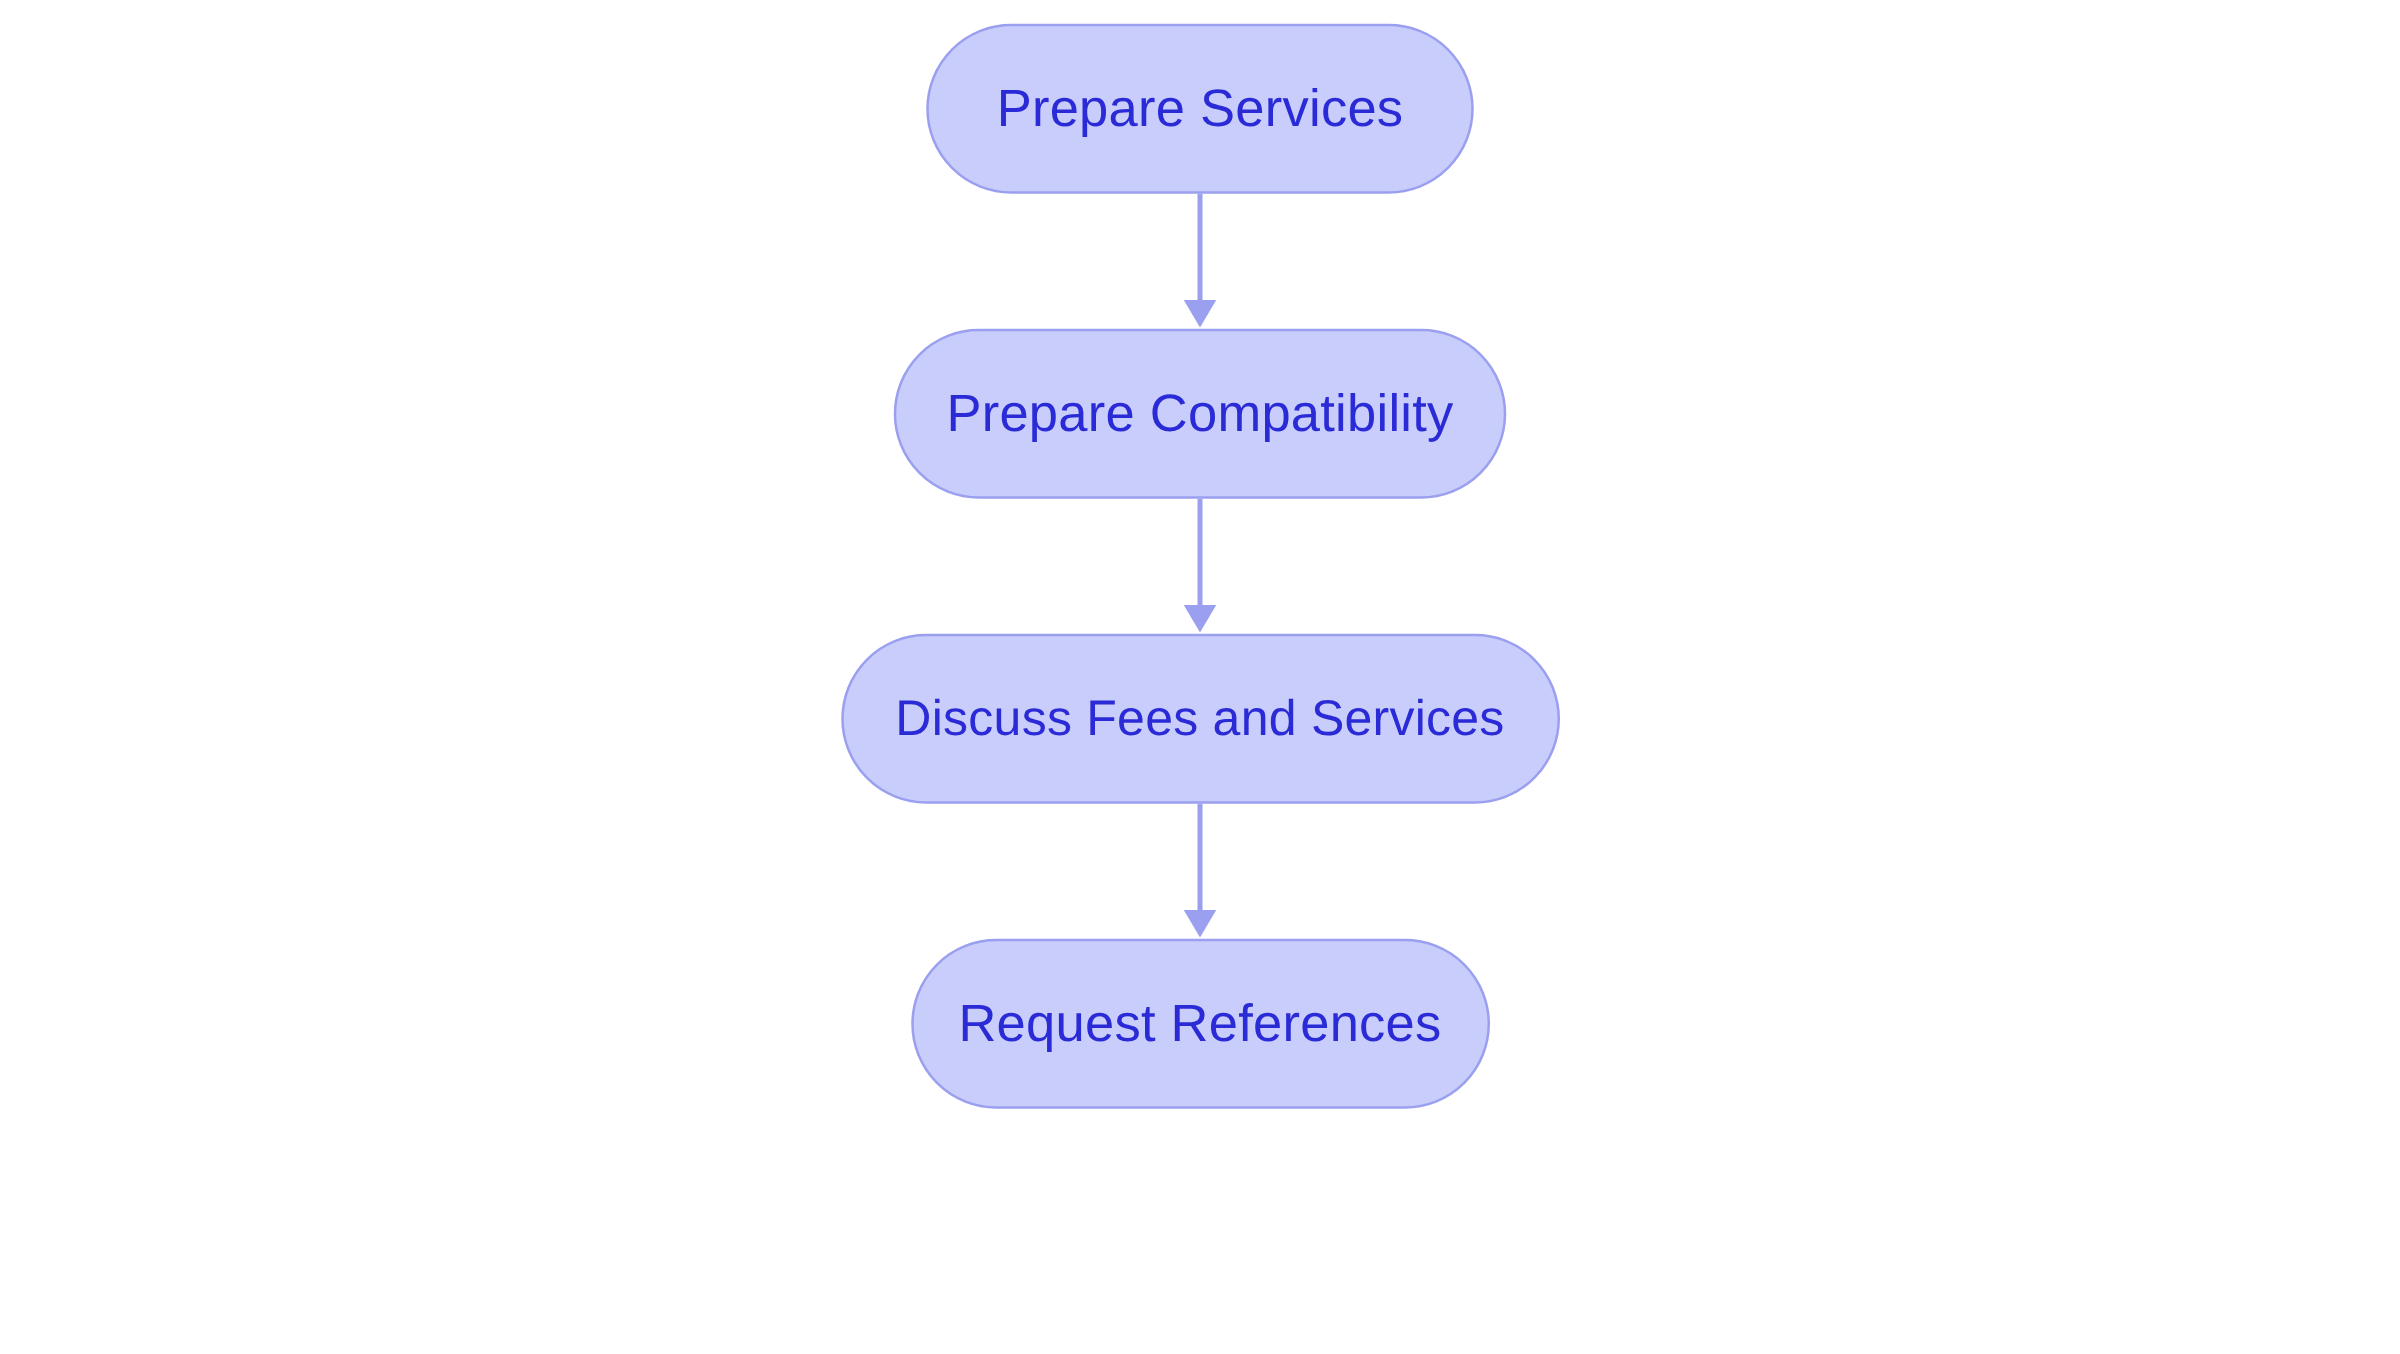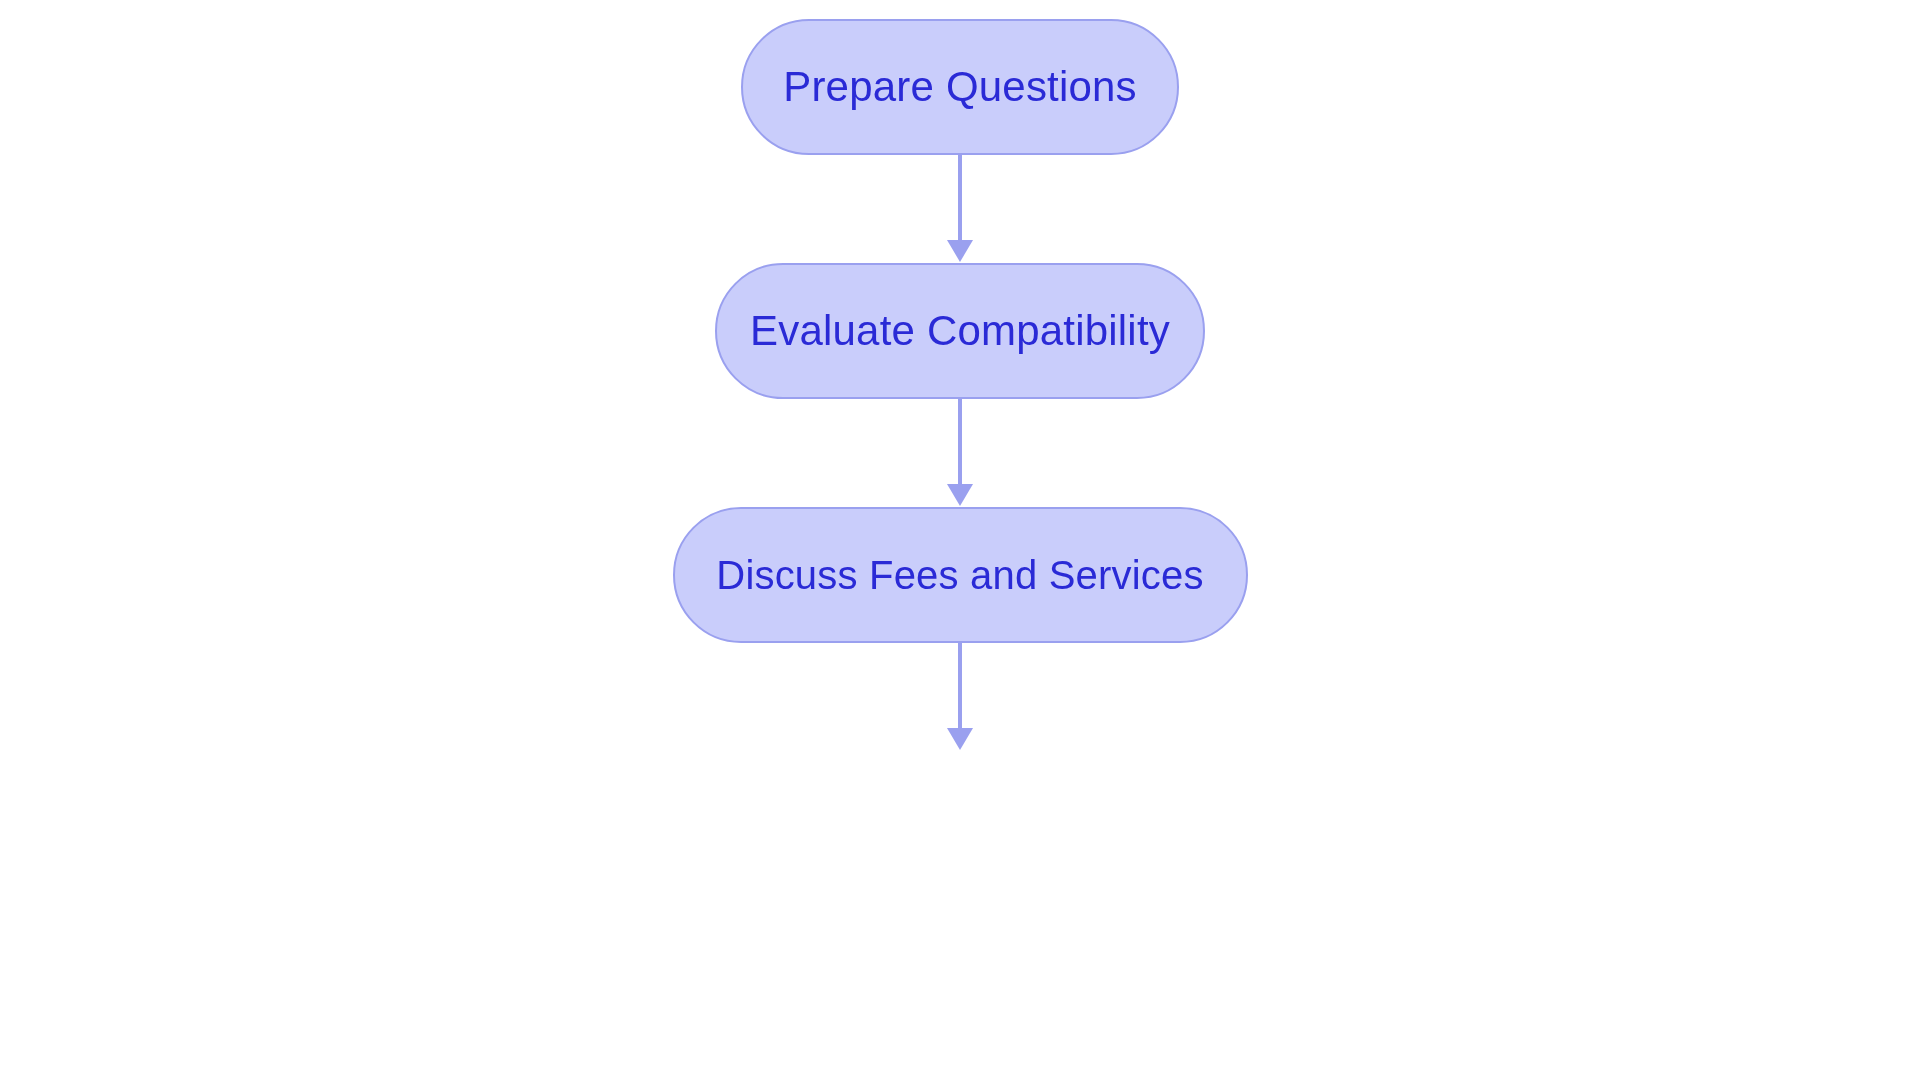--- a/index.html
+++ b/index.html
@@ -84,41 +84,44 @@
   #edge-2 { height: 108px; }
   #edge-2 .stem { height: 86px; }
 </style>
 </head>
 <body>
 
 <div id="flowchart">
   <div class="flow-column">
 
     <div class="node" id="node-0">
-      <span class="node-label">Prepare Questions</span>
+      <span class="node-label">Prepare Services</span>
     </div>
 
     <div class="connector" id="edge-0">
       <span class="stem"></span>
       <span class="head"></span>
     </div>
 
     <div class="node" id="node-1">
-      <span class="node-label">Evaluate Compatibility</span>
+      <span class="node-label">Prepare Compatibility</span>
     </div>
 
     <div class="connector" id="edge-1">
       <span class="stem"></span>
       <span class="head"></span>
     </div>
 
     <div class="node" id="node-2">
       <span class="node-label">Discuss Fees and Services</span>
     </div>
 
     <div class="connector" id="edge-2">
       <span class="stem"></span>
       <span class="head"></span>
     </div>
 
+    <div class="node" id="node-3">
+      <span class="node-label">Request References</span>
+    </div>
 
   </div>
 </div>
 
 </body></html>

